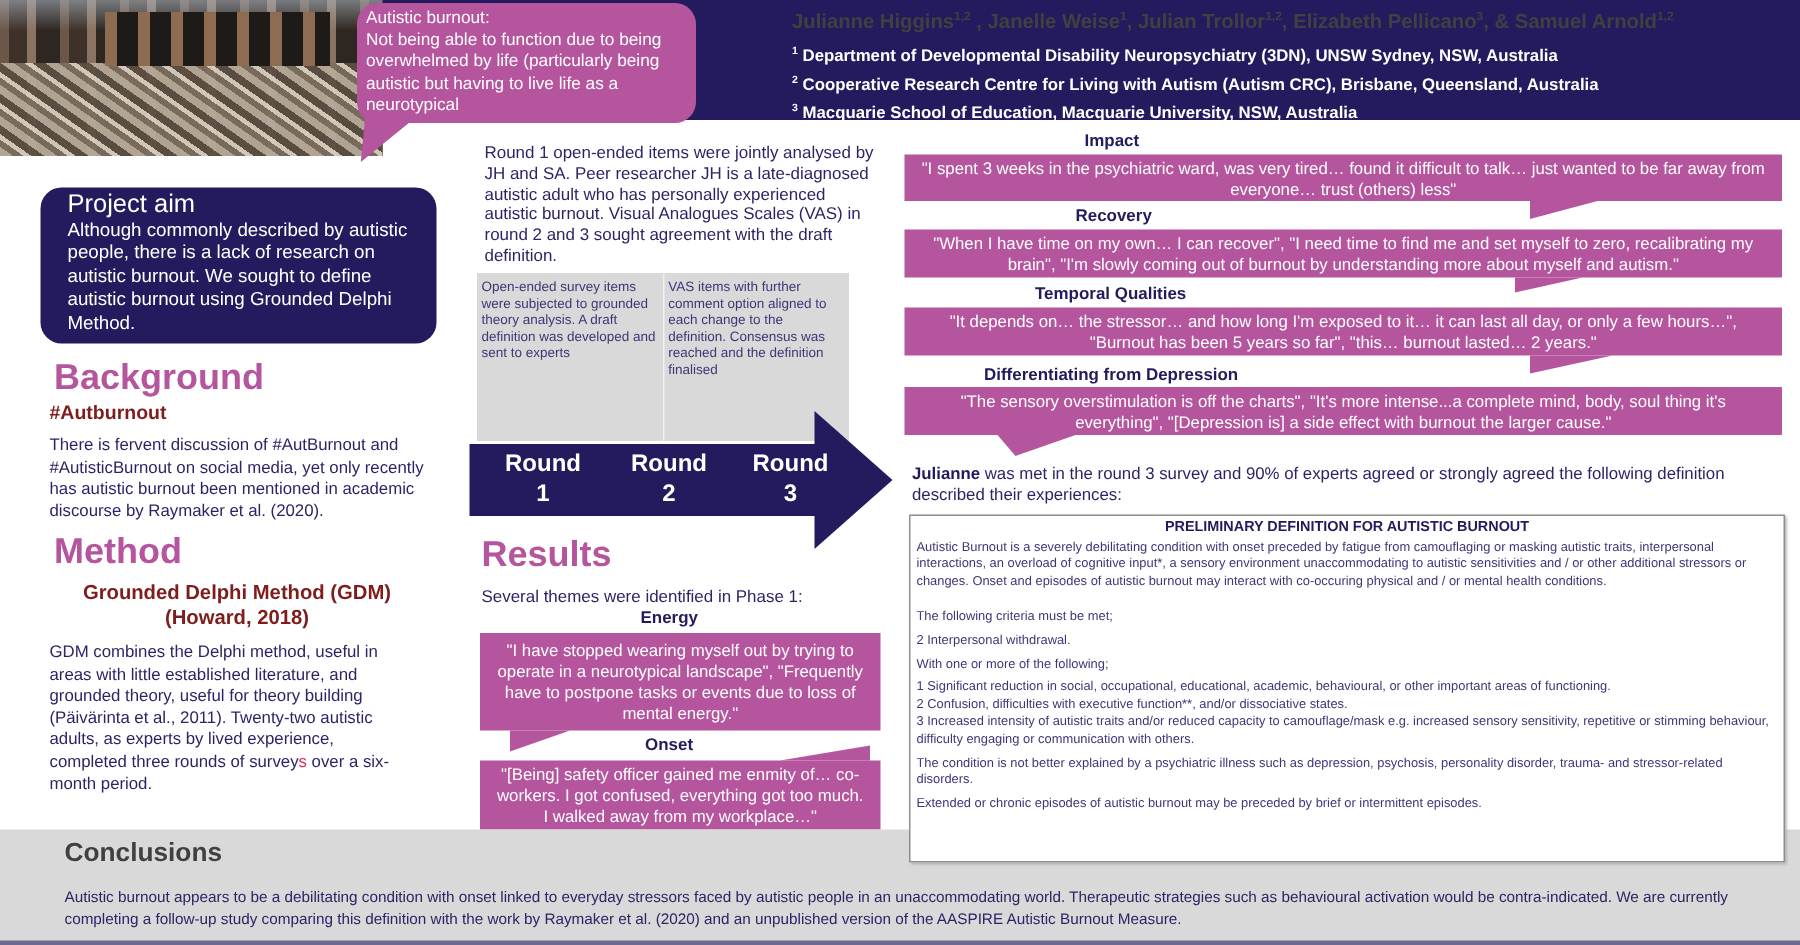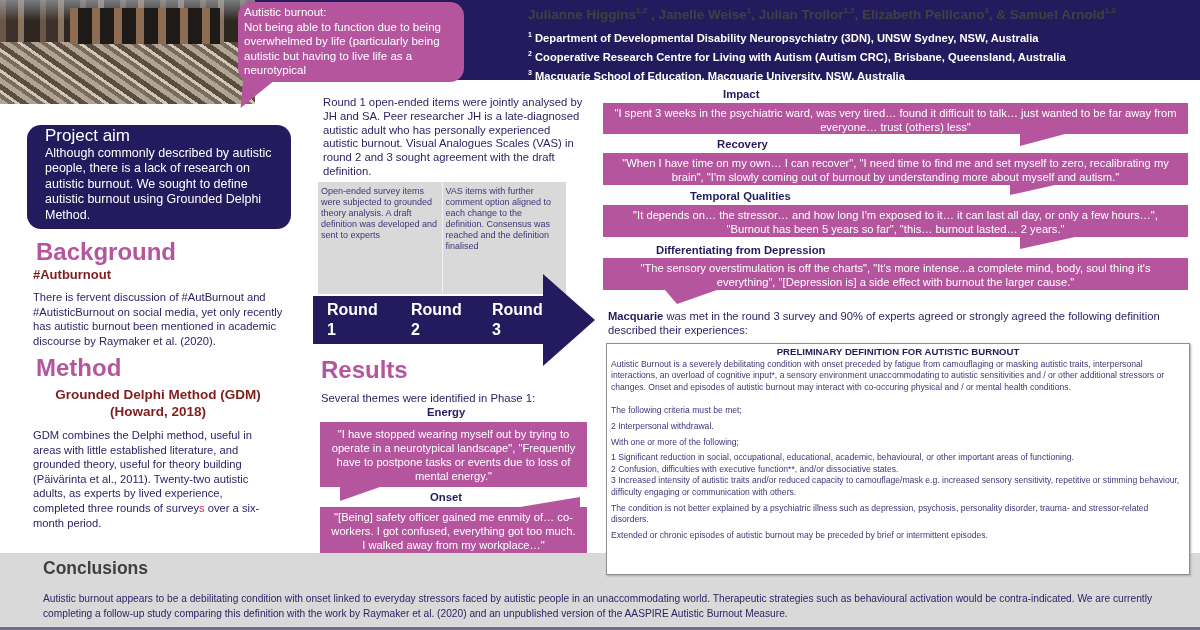--- a/index.html
+++ b/index.html
@@ -62,21 +62,21 @@
   .rounds-intro { position: absolute; left: 323px; top: 96px; width: 260px; font-size: 11.3px; line-height: 13.8px; color: #2b2566; }
   .round-boxes { position: absolute; left: 318px; top: 182px; width: 248px; height: 112px; background: #d9d9d9; display: flex; }
   .round-box { flex: 1; border-right: 1px solid #f0f0f0; font-size: 9px; line-height: 11px; color: #3d3777; padding: 4px 3px; }
   .round-box:last-child { border-right: none; }
 
   .arrow-body { position: absolute; left: 313px; top: 296px; width: 240px; height: 48px; background: #231b5e; }
   .arrow-head {
     position: absolute; left: 543px; top: 274px; width: 0; height: 0;
     border-top: 46px solid transparent; border-bottom: 46px solid transparent; border-left: 52px solid #231b5e;
   }
-  .round-label { position: absolute; top: 300px; width: 70px; text-align: left; color: #fff; font-weight: bold; font-size: 16px; line-height: 20px; z-index: 2; }
+  .round-label { position: absolute; top: 300px; width: 70px; text-align: center; color: #fff; font-weight: bold; font-size: 16px; line-height: 20px; z-index: 2; }
 
   .results-intro { position: absolute; left: 321px; top: 392px; font-size: 11.3px; color: #2b2566; }
   .theme-label { position: absolute; font-weight: bold; font-size: 11.3px; color: #221c5c; }
   .quote {
     position: absolute; background: #b5559e; color: #fff; font-size: 11.2px; line-height: 14px; text-align: center;
     padding: 3px 10px;
   }
   .quote-tail { position: absolute; width: 0; height: 0; }
 
   .consensus { position: absolute; left: 608px; top: 309px; width: 580px; font-size: 11.2px; line-height: 14px; color: #2b2566; }
@@ -174,21 +174,21 @@
 <div class="quote-tail" style="left:1010px;top:185px;border-right:45px solid transparent;border-top:10px solid #b5559e;"></div>
 
 <div class="theme-label" style="left:690px;top:190px;">Temporal Qualities</div>
 <div class="quote" style="left:603px;top:205px;width:585px;height:32px;">"It depends on… the stressor… and how long I'm exposed to it… it can last all day, or only a few hours…", "Burnout has been 5 years so far", "this… burnout lasted… 2 years."</div>
 <div class="quote-tail" style="left:1020px;top:237px;border-right:55px solid transparent;border-top:12px solid #b5559e;"></div>
 
 <div class="theme-label" style="left:656px;top:244px;">Differentiating from Depression</div>
 <div class="quote" style="left:603px;top:258px;width:585px;height:32px;">"The sensory overstimulation is off the charts", "It's more intense...a complete mind, body, soul thing it's everything", "[Depression is] a side effect with burnout the larger cause."</div>
 <div class="quote-tail" style="left:665px;top:290px;border-left:12px solid transparent;border-top:14px solid #b5559e;border-right:40px solid transparent;"></div>
 
-<div class="consensus"><b>Macquarie</b><span> was met in the round 3 survey and 90% of experts agreed or strongly agreed the following definition described their experiences:</span></div>
+<div class="consensus"><b>Julianne</b><span> was met in the round 3 survey and 90% of experts agreed or strongly agreed the following definition described their experiences:</span></div>
 
 <div class="def-box">
   <h4>PRELIMINARY DEFINITION FOR AUTISTIC BURNOUT</h4>
   <p style="margin-bottom:12px;">Autistic Burnout is a severely debilitating condition with onset preceded by fatigue from camouflaging or masking autistic traits, interpersonal interactions, an overload of cognitive input*, a sensory environment unaccommodating to autistic sensitivities and / or other additional stressors or changes. Onset and episodes of autistic burnout may interact with co-occuring physical and / or mental health conditions.</p>
   <p>The following criteria must be met;</p>
   <div class="crit">
     <div>2 Interpersonal withdrawal.</div>
   </div>
   <p>With one or more of the following;</p>
   <div class="crit">

